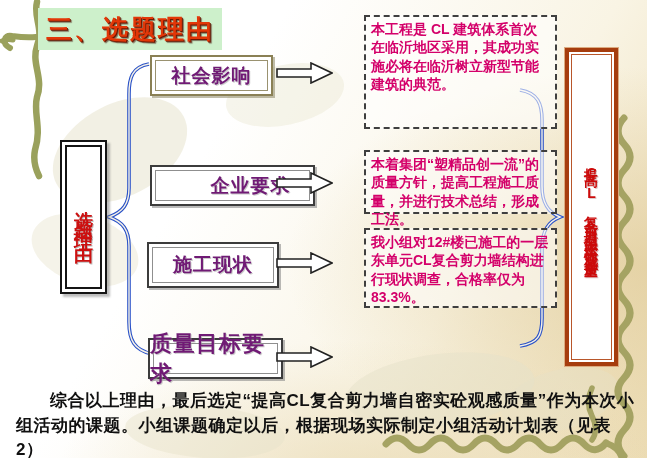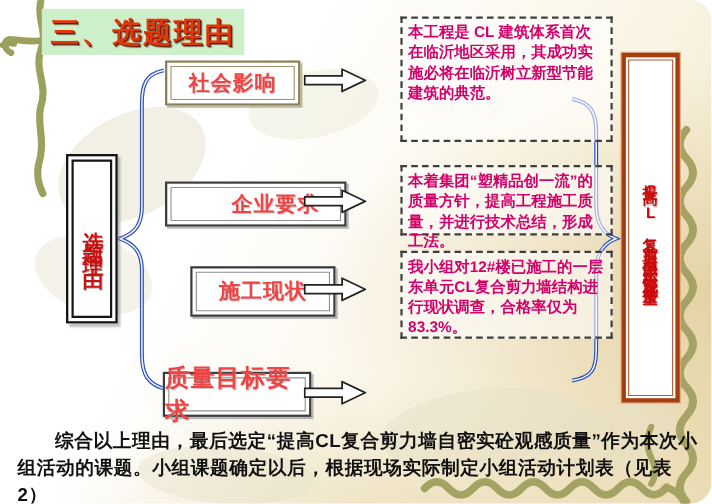--- a/index.html
+++ b/index.html
@@ -3,21 +3,20 @@
 <meta charset="utf-8">
 <style>
   html,body{margin:0;padding:0;}
   body{font-family:"Liberation Sans","DejaVu Sans",sans-serif;}
   .slide{
     position:relative;width:647px;height:458px;overflow:hidden;
     background:
       radial-gradient(90% 70% at 100% 58%, rgba(219,195,138,.55), rgba(219,195,138,0) 62%),
       radial-gradient(70% 45% at 55% 104%, rgba(226,206,156,.5), rgba(226,206,156,0) 66%),
       linear-gradient(120deg,#ffffff 32%,#f9f4e4 68%,#ecdcb4 100%);
-    border-radius: 20px;
   }
   svg.decor{position:absolute;left:0;top:0;z-index:0;pointer-events:none;}
   svg.braces{position:absolute;left:0;top:0;z-index:1;pointer-events:none;}
 
   .title{
     position:absolute;left:38px;top:8px;width:184px;height:42px;z-index:2;
     background:#cdf0cb;display:flex;align-items:center;justify-content:center;
     font-size:26px;font-weight:700;letter-spacing:2px;color:#e23708;
     text-shadow:1px 1px 0 #6b1802,2px 2px 1px rgba(60,10,0,.55);
   }
@@ -32,26 +31,26 @@
     writing-mode:vertical-rl;text-orientation:upright;
     font-size:19px;font-weight:700;color:#cc1111;letter-spacing:11px;
     text-shadow:1px 1px 0 rgba(150,150,150,.6);
   }
 
   .mbox{
     position:absolute;z-index:2;background:#fff;
     border:2px solid #3c3c3c;
     box-shadow:inset 0 0 0 3px #fff,inset 0 0 0 4px #8f8f8f,2px 2px 0 rgba(130,130,130,.55);
     display:flex;align-items:center;justify-content:center;
-    font-size:19px;font-weight:700;color:#ef4444;letter-spacing:1px;
+    font-size:19px;font-weight:700;color:#701a75;letter-spacing:1px;
     text-shadow:1px 1px 0 rgba(160,160,160,.55);
   }
   .mbox.b1{left:150px;top:55px;width:119px;height:37px;border-color:#8a8055;box-shadow:inset 0 0 0 3px #fff,inset 0 0 0 4px #9a9270,2px 2px 0 rgba(140,135,100,.55);}
   .mbox.b2{left:150px;top:165px;width:125px;height:37px;padding-left:36px;}
-  .mbox.b3{left:147px;top:242px;width:128px;height:42px;margin-left:26px;}
+  .mbox.b3{left:147px;top:242px;width:128px;height:42px;}
   .mbox.b4{left:148px;top:338px;width:131px;height:37px;font-size:22px;}
 
   .arrow{position:absolute;left:276px;width:57px;height:22px;z-index:2;}
   .arrow.a1{top:62px;}.arrow.a2{top:172px;}.arrow.a3{top:252px;}.arrow.a4{top:346px;}
 
   .dbox{
     position:absolute;left:324px;width:193px;z-index:2;
     border:2px dashed #3f3f3f;background:rgba(255,255,255,.55);
     box-sizing:border-box;padding:3px 5px;
     font-size:14px;font-weight:700;color:#d4006a;line-height:1.32;margin-left:40px;

